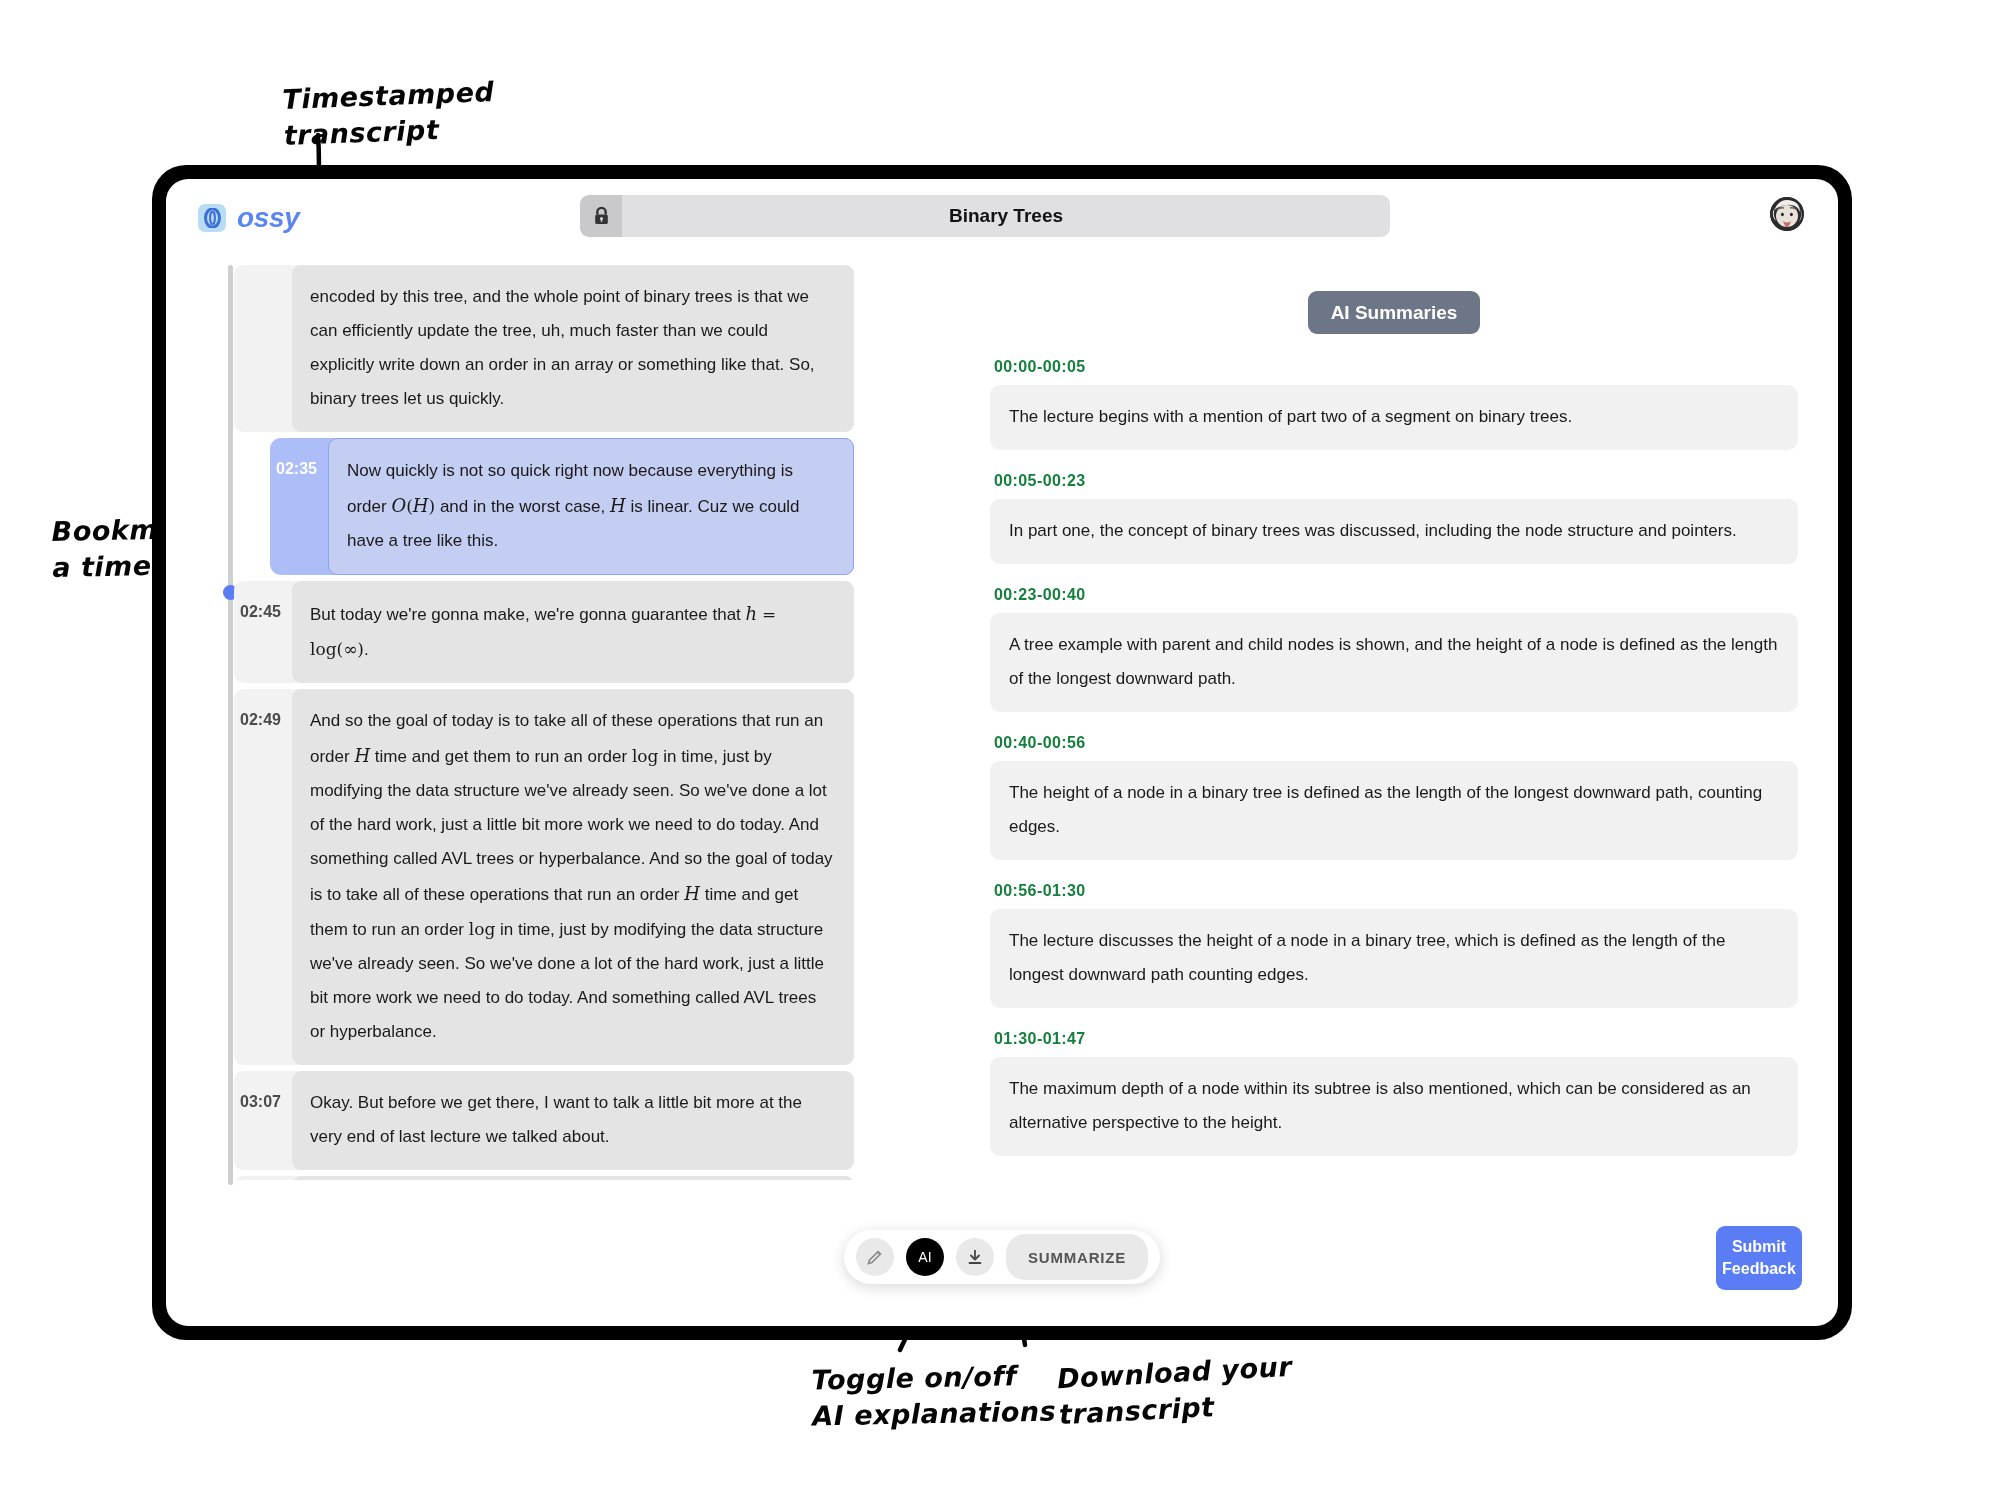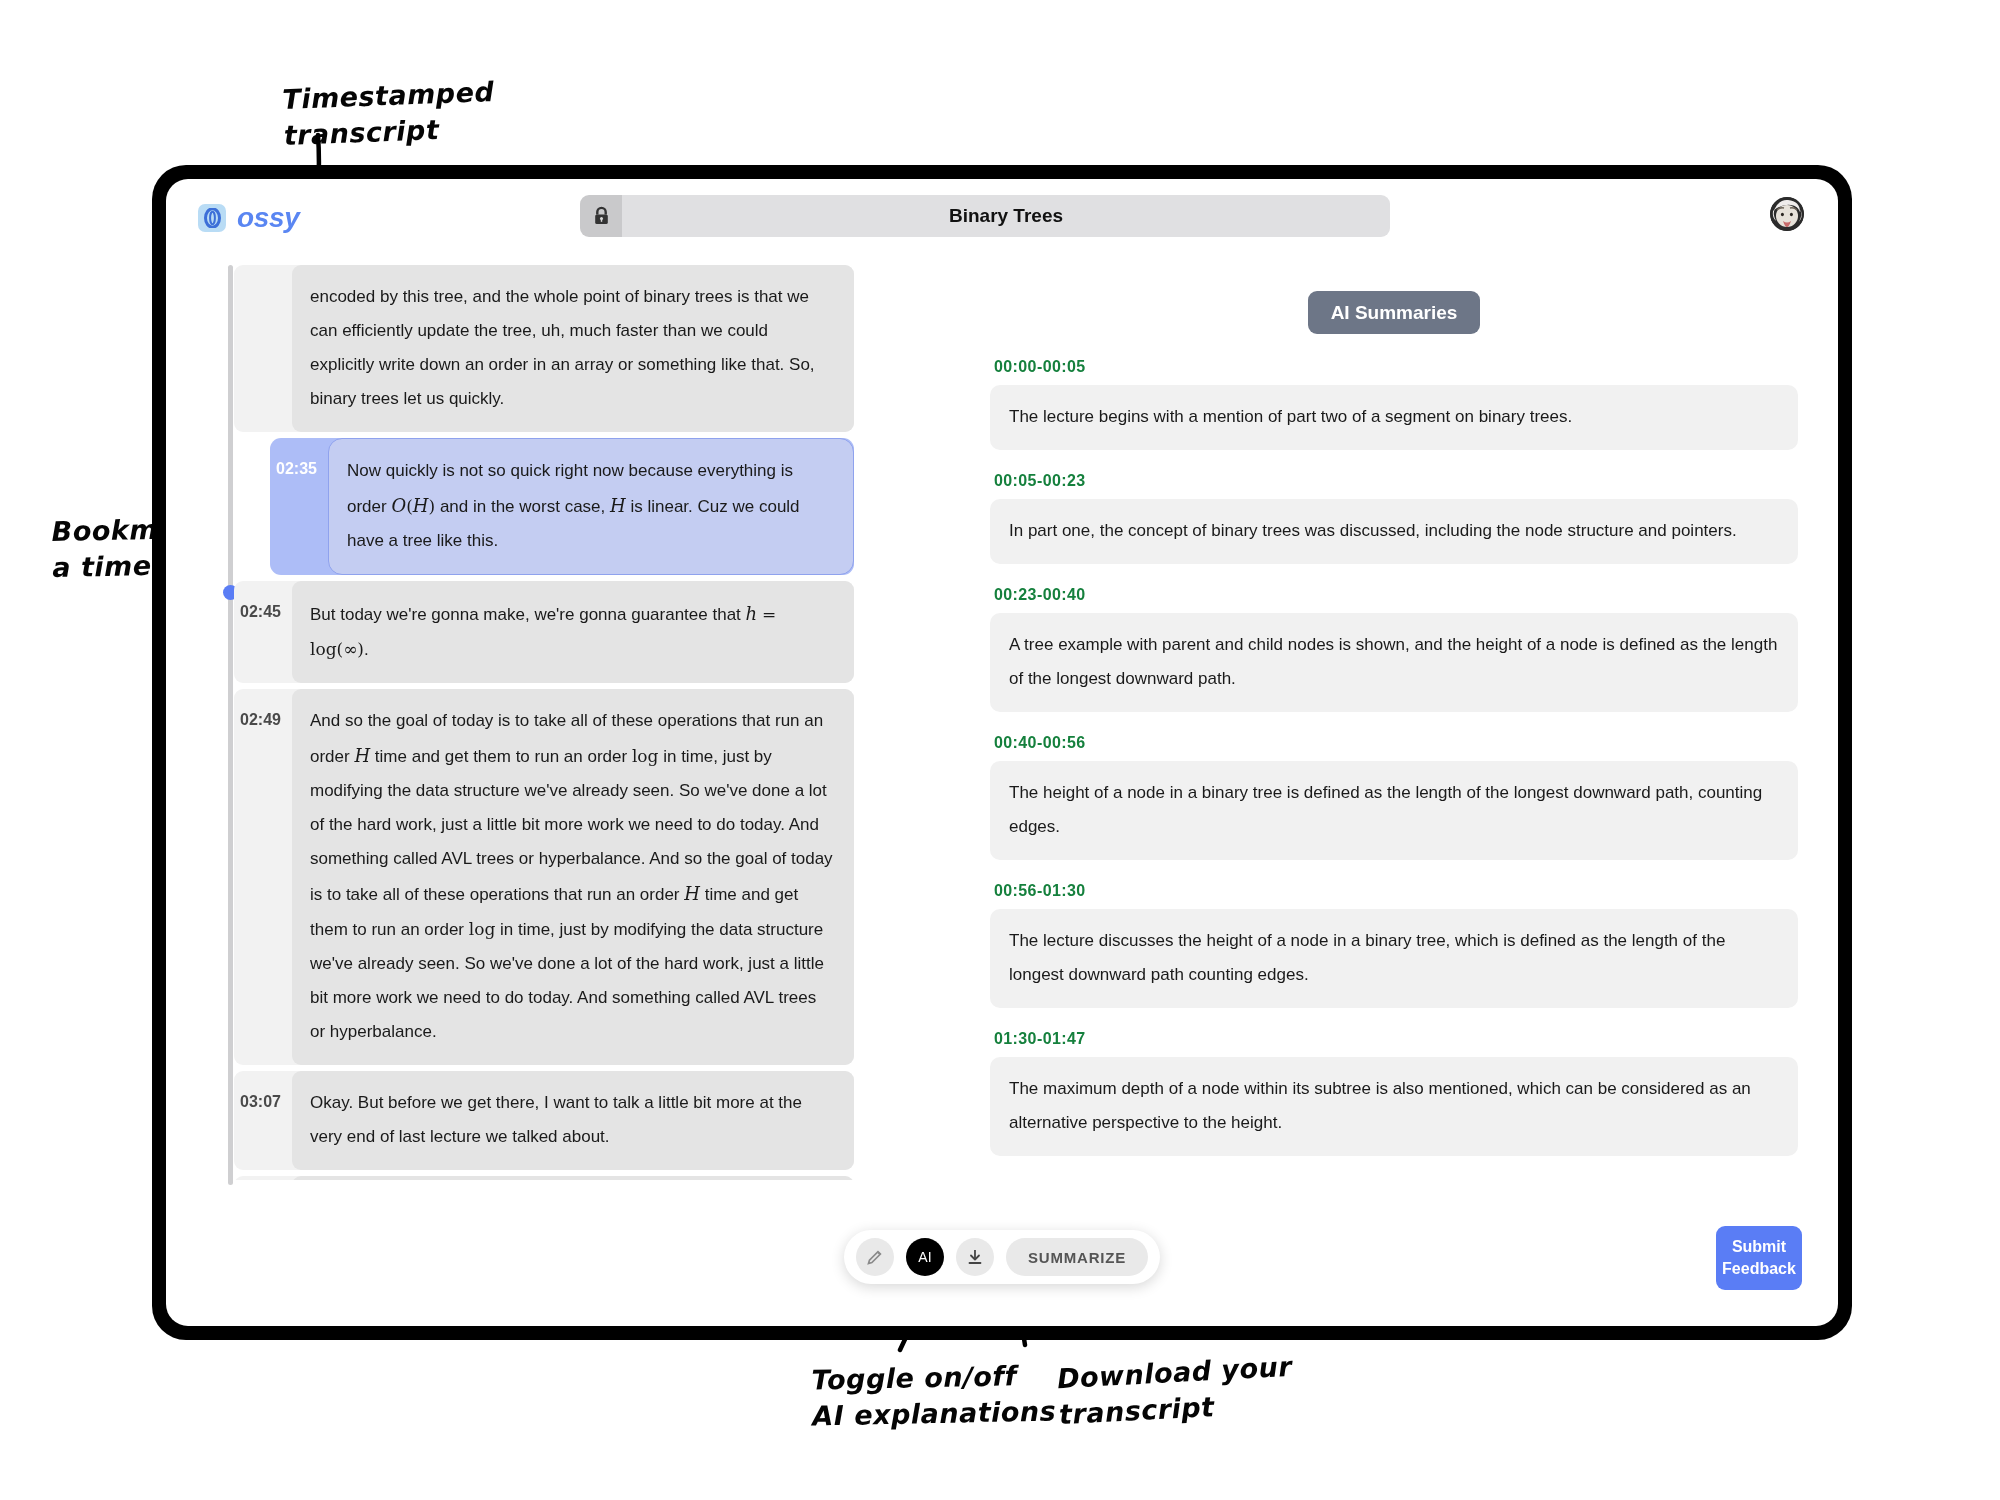--- a/index.html
+++ b/index.html
@@ -124,21 +124,21 @@
     flex:1;
     background:#e4e4e4;
     border-radius:9px;
     padding:15px 18px 16px 18px;
     font-size:17px;line-height:2.0;color:#1a1a1a;
     box-sizing:border-box;
   }
   .tline.hl .ttext{
     background:#c4cdf2;
     border:1.5px solid #8fa2ee;
-    border-radius:14px;
+    border-radius:9px;
   }
   .mth{font-family:"DejaVu Serif", serif;font-style:italic;font-size:18px;}
   .mthr{font-family:"DejaVu Serif", serif;font-style:normal;font-size:17px;}
 
   
   .right-col{
     flex:1;position:relative;padding:0 40px 0 34px;box-sizing:border-box;
   }
   .ai-pill{
     margin:26px auto 0 auto;
@@ -171,21 +171,21 @@
     display:flex;align-items:center;gap:12px;
     padding:0 12px;
   }
   .tb-circle{
     width:38px;height:38px;border-radius:50%;
     background:#e9e9e9;
     display:flex;align-items:center;justify-content:center;
   }
   .tb-circle.dark{background:#000000;color:#fff;font-size:14px;font-weight:400;}
   .tb-pill{
-    height:38px;padding:0 22px;border-radius:19px;
+    height:46px;padding:0 22px;border-radius:19px;
     background:#e9e9e9;color:#555;
     display:flex;align-items:center;
     font-size:15px;font-weight:700;letter-spacing:0.8px;
   }
   .feedback-btn{
     position:absolute;right:36px;bottom:36px;
     width:86px;height:64px;
     background:#5a7df5;color:#ffffff;
     border-radius:9px;
     display:flex;align-items:center;justify-content:center;

